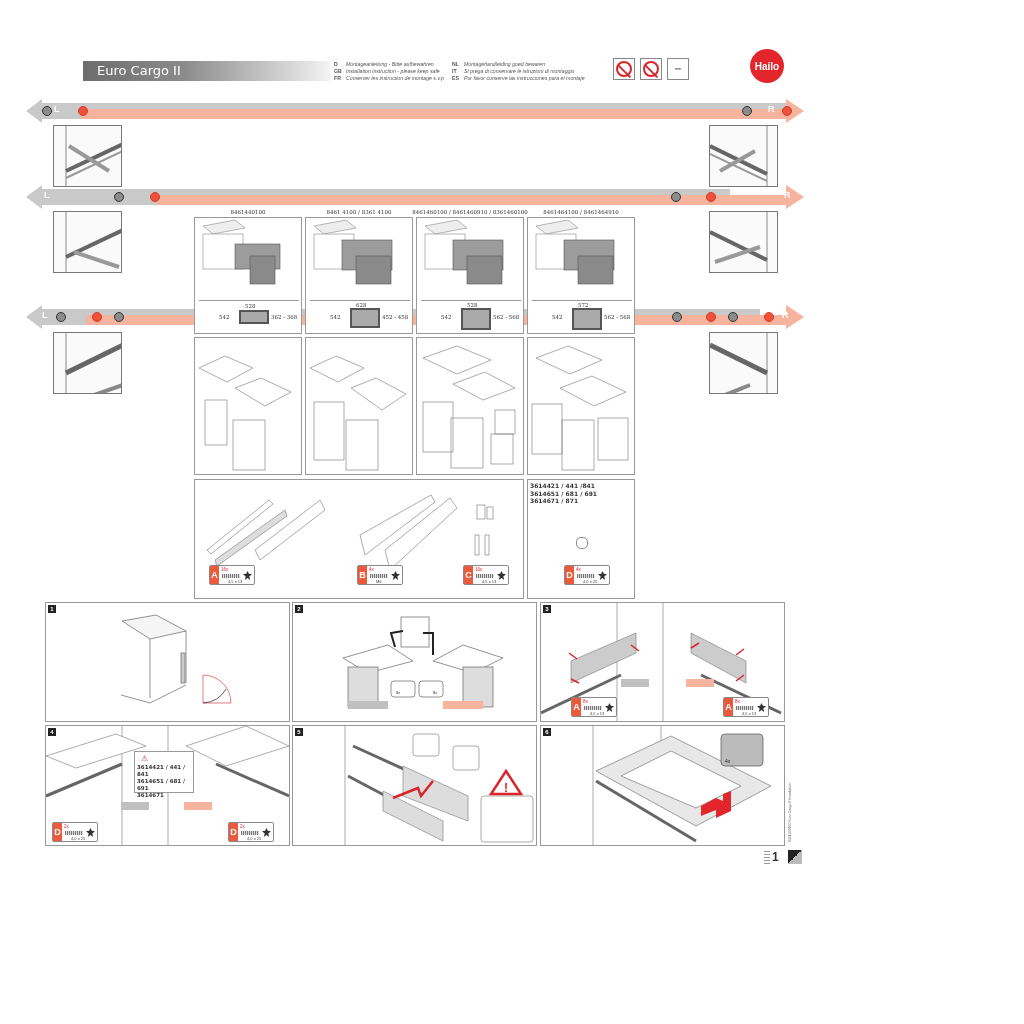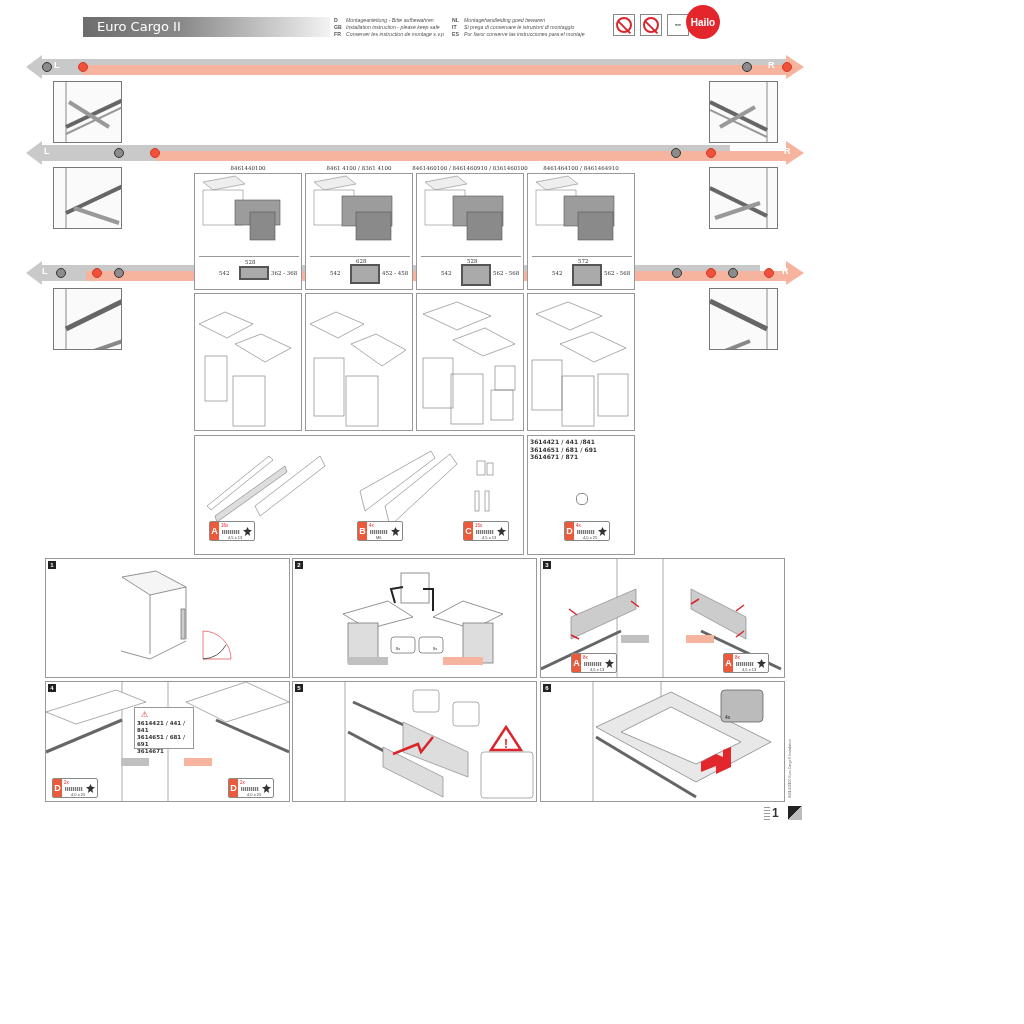--- a/index.html
+++ b/index.html
@@ -1,29 +1,29 @@
 <!DOCTYPE html>
 <html><head>
 <meta charset="utf-8">
 <style>
   * { box-sizing: border-box; margin: 0; padding: 0; }
   html, body { width: 1024px; height: 1024px; background: #ffffff; overflow: hidden; }
   body { position: relative; font-family: "Liberation Sans", sans-serif; color: #333; }
-  .abs { position: absolute; }
+  .abs { position: absolute; margin-top: 44px; }
 
   
   .title-bar { left: 83px; top: 17px; width: 247px; height: 20px;
     background: linear-gradient(90deg, #6d6d6d 0%, #8a8a8a 40%, #d8d8d8 85%, #f3f3f3 100%); }
   .title-text { position: absolute; left: 14px; top: 2px; font-size: 13px; color: #fff; font-family: "DejaVu Sans", sans-serif; }
   .lang { font-size: 5.2px; line-height: 7px; color: #555; font-style: italic; white-space: nowrap; }
   .lang b { font-style: normal; display: inline-block; width: 12px; }
   .symbol { width: 22px; height: 22px; border: 1px solid #888; background: #fff; }
   .no-sign { position: absolute; inset: 2px; border: 2px solid #d9252b; border-radius: 50%; }
   .no-sign::after { content: ""; position: absolute; left: 50%; top: -1px; width: 2px; height: 18px; background: #d9252b; transform: translateX(-50%) rotate(-45deg); }
-  .logo { left: 686px; top: 5px; width: 34px; height: 34px; border-radius: 50%; background: #e3262c;
+  .logo { left: 750px; top: 5px; width: 34px; height: 34px; border-radius: 50%; background: #e3262c;
      color: #fff; font-weight: bold; font-size: 10px; display: flex; align-items: center; justify-content: center; }
 
   
   .arrow { height: 20px; }
   .arrow .grey { position: absolute; left: 14px; top: 2px; height: 16px; background: #c9c9c9; }
   .arrow .salmon { position: absolute; top: 8px; height: 10px; background: #f6b49e; }
   .arrow .head-left { position: absolute; left: 0; top: -2px; width: 0; height: 0;
      border-top: 12px solid transparent; border-bottom: 12px solid transparent; border-right: 16px solid #c9c9c9; }
   .arrow .head-right { position: absolute; top: -2px; width: 0; height: 0;
      border-top: 12px solid transparent; border-bottom: 12px solid transparent; border-left: 18px solid #f6b49e; }

